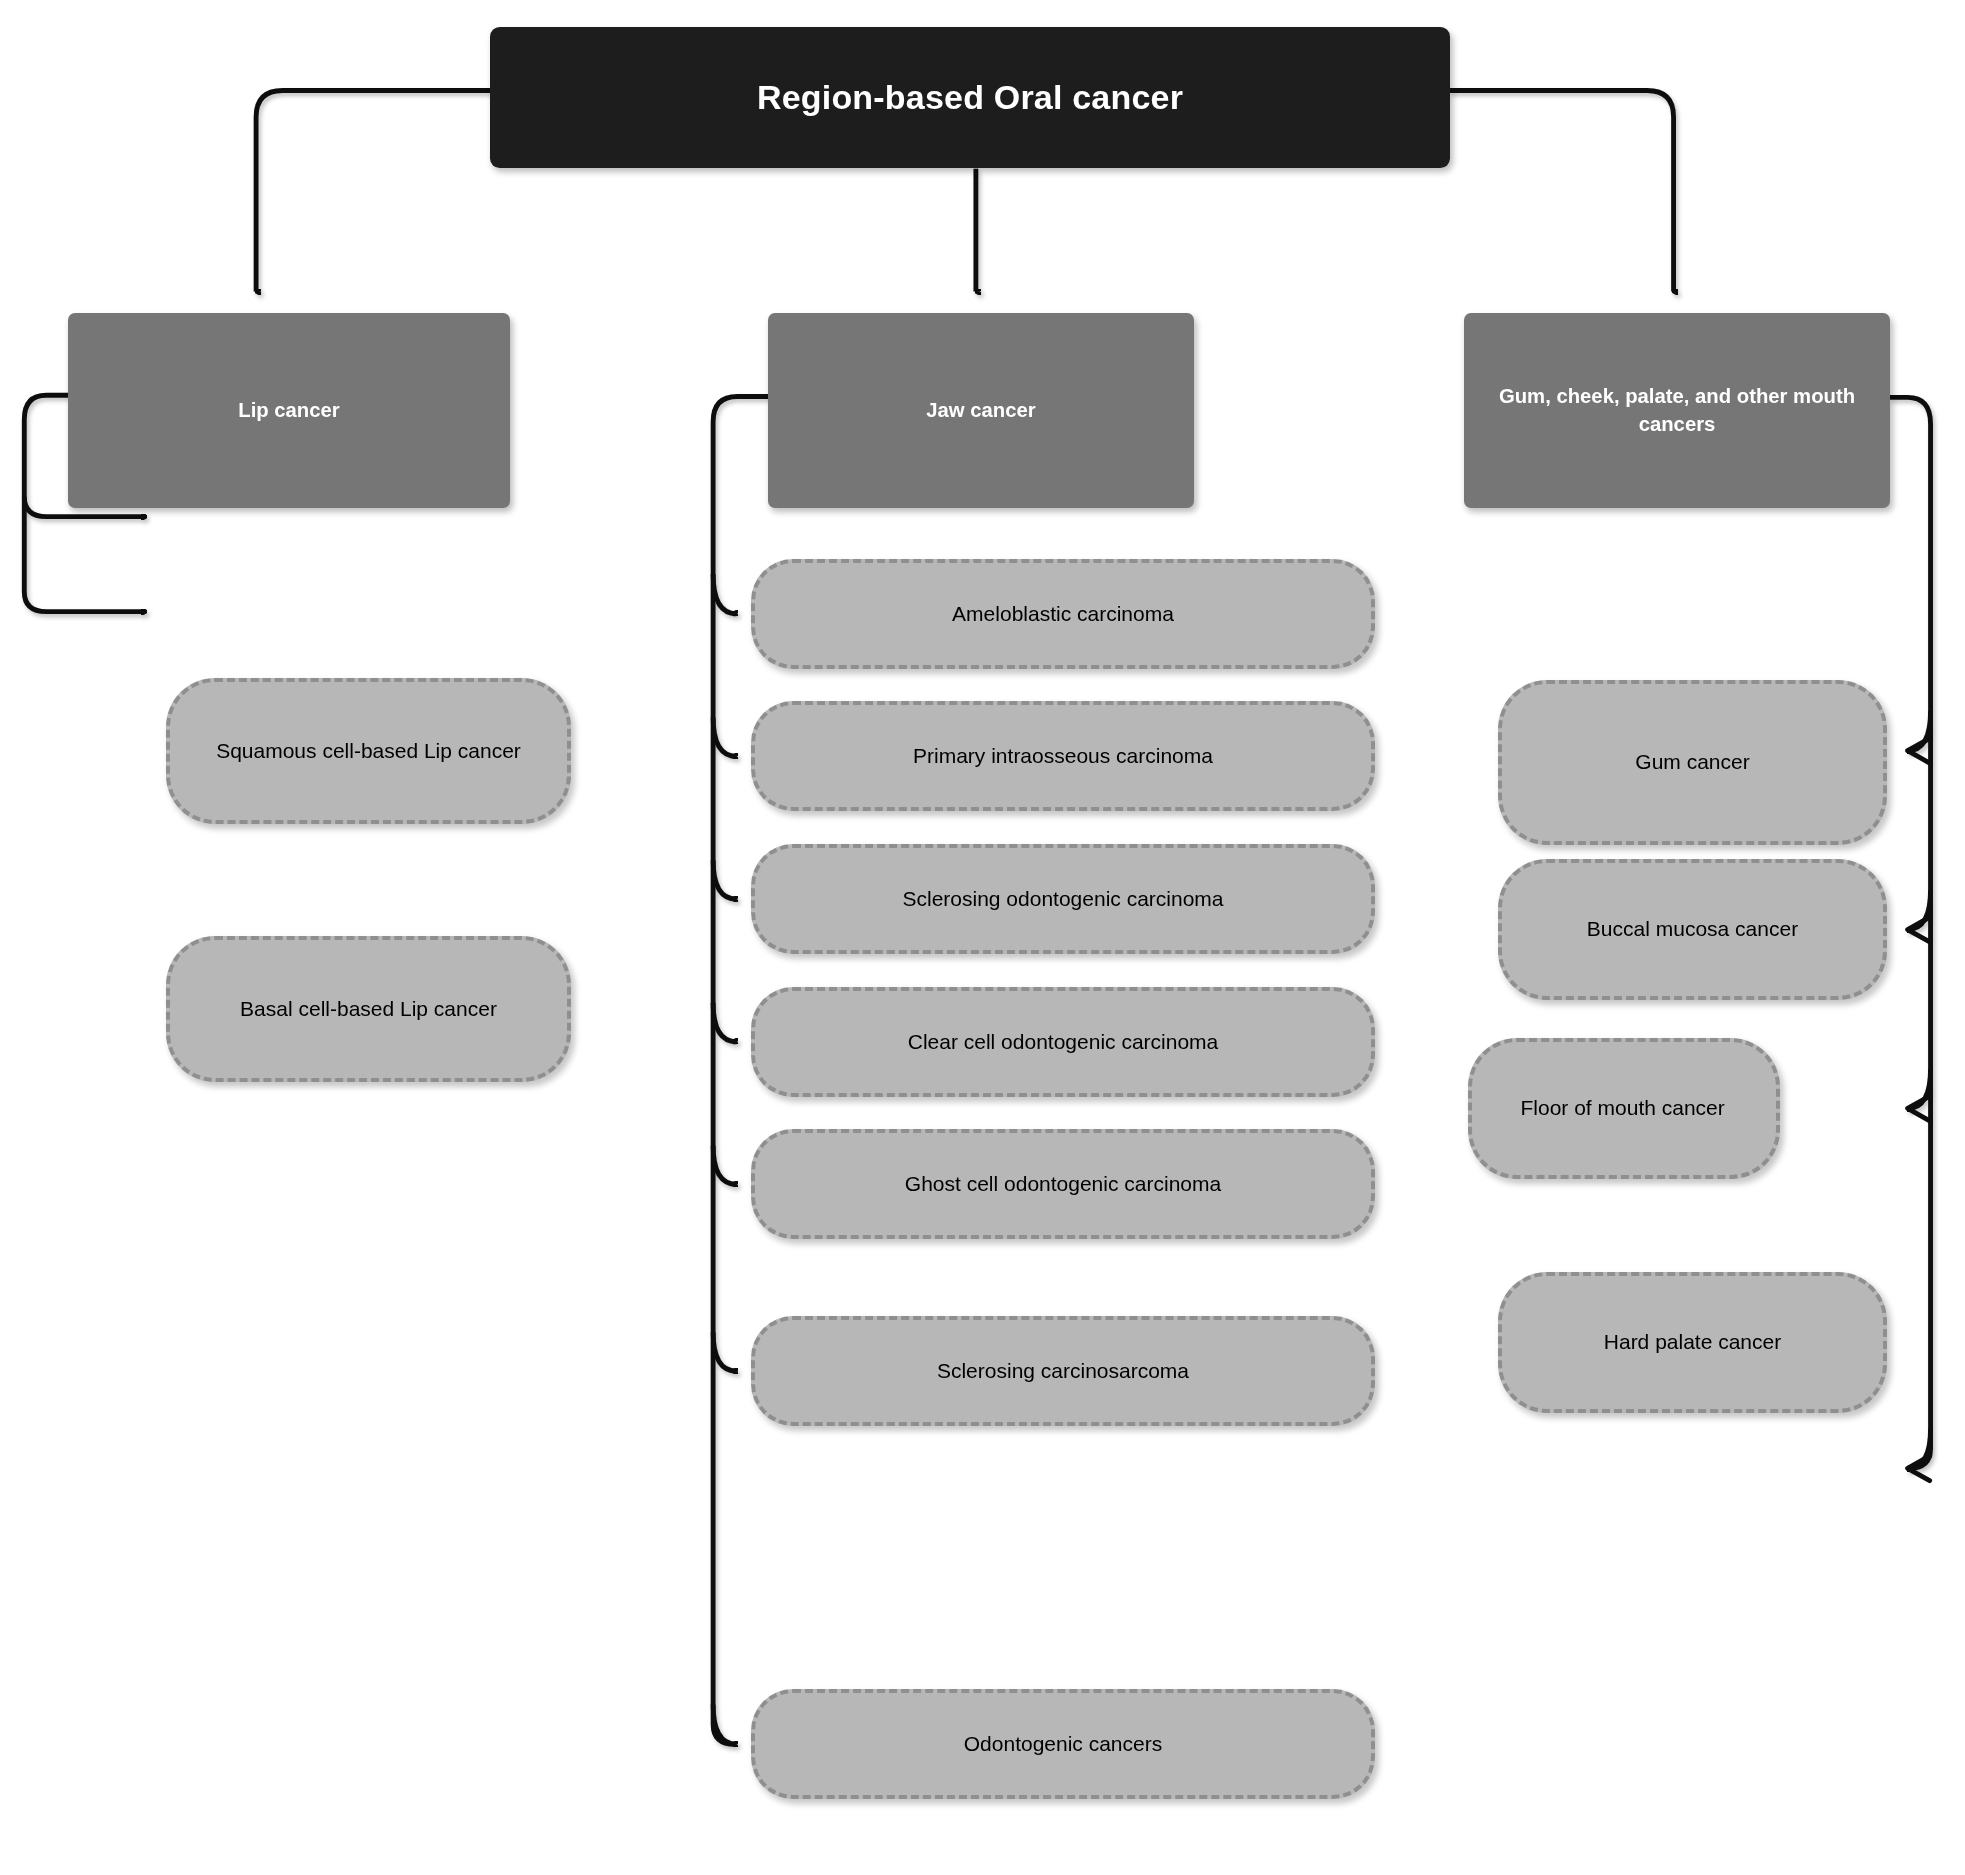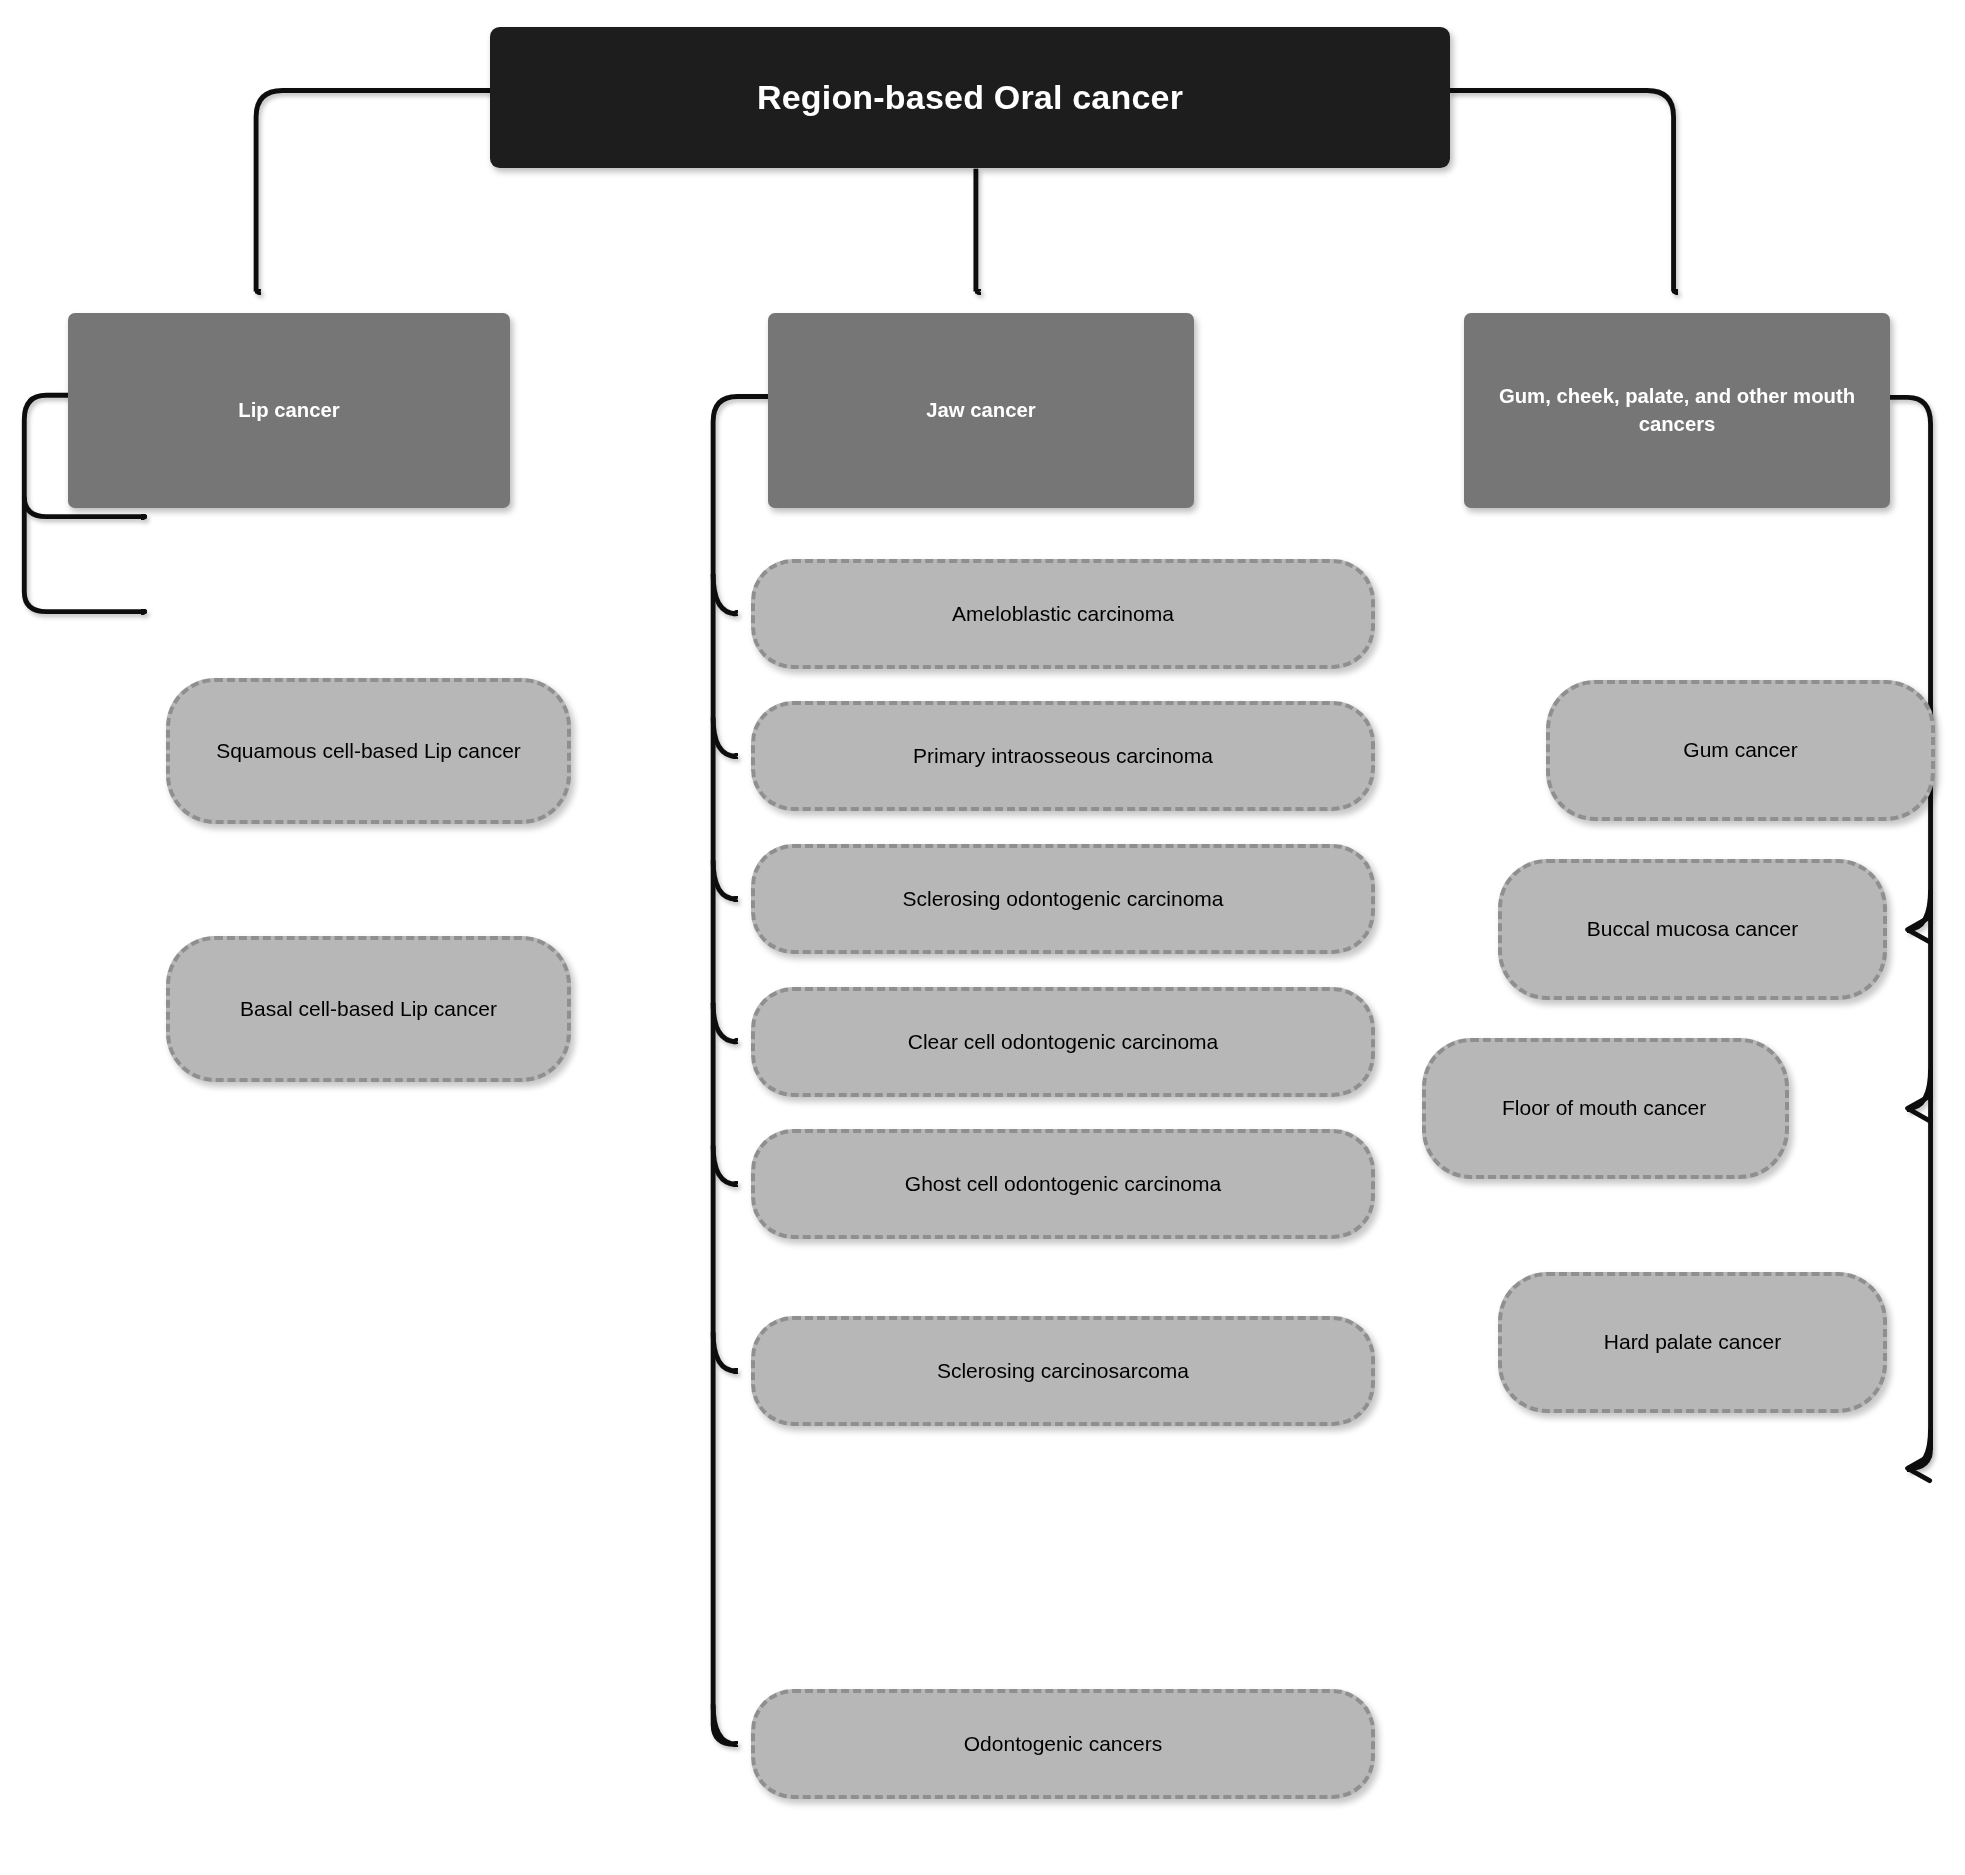--- a/index.html
+++ b/index.html
@@ -174,29 +174,29 @@
   </div>
 
   <div class="node node-leaf tight" style="left:751px; top:1316px; width:624px; height:110px;">
     <span>Sclerosing carcinosarcoma</span>
   </div>
 
   <div class="node node-leaf tight" style="left:751px; top:1689px; width:624px; height:110px;">
     <span>Odontogenic cancers</span>
   </div>
 
-  <div class="node node-leaf" style="left:1498px; top:680px; width:389px; height:141px;margin-left:48px;">
+  <div class="node node-leaf" style="left:1498px; top:680px; width:389px; height:165px;">
     <span>Gum cancer</span>
   </div>
 
   <div class="node node-leaf" style="left:1498px; top:859px; width:389px; height:141px;">
     <span>Buccal mucosa cancer</span>
   </div>
 
-  <div class="node node-leaf" style="left:1422px; top:1038px; width:367px; height:141px;padding-left:15px;">
+  <div class="node node-leaf" style="left:1468px; top:1038px; width:312px; height:141px;padding-left:15px;">
     <span>Floor of mouth cancer</span>
   </div>
 
   <div class="node node-leaf" style="left:1498px; top:1272px; width:389px; height:141px;">
     <span>Hard palate cancer</span>
   </div>
 
 </div>
 
 

